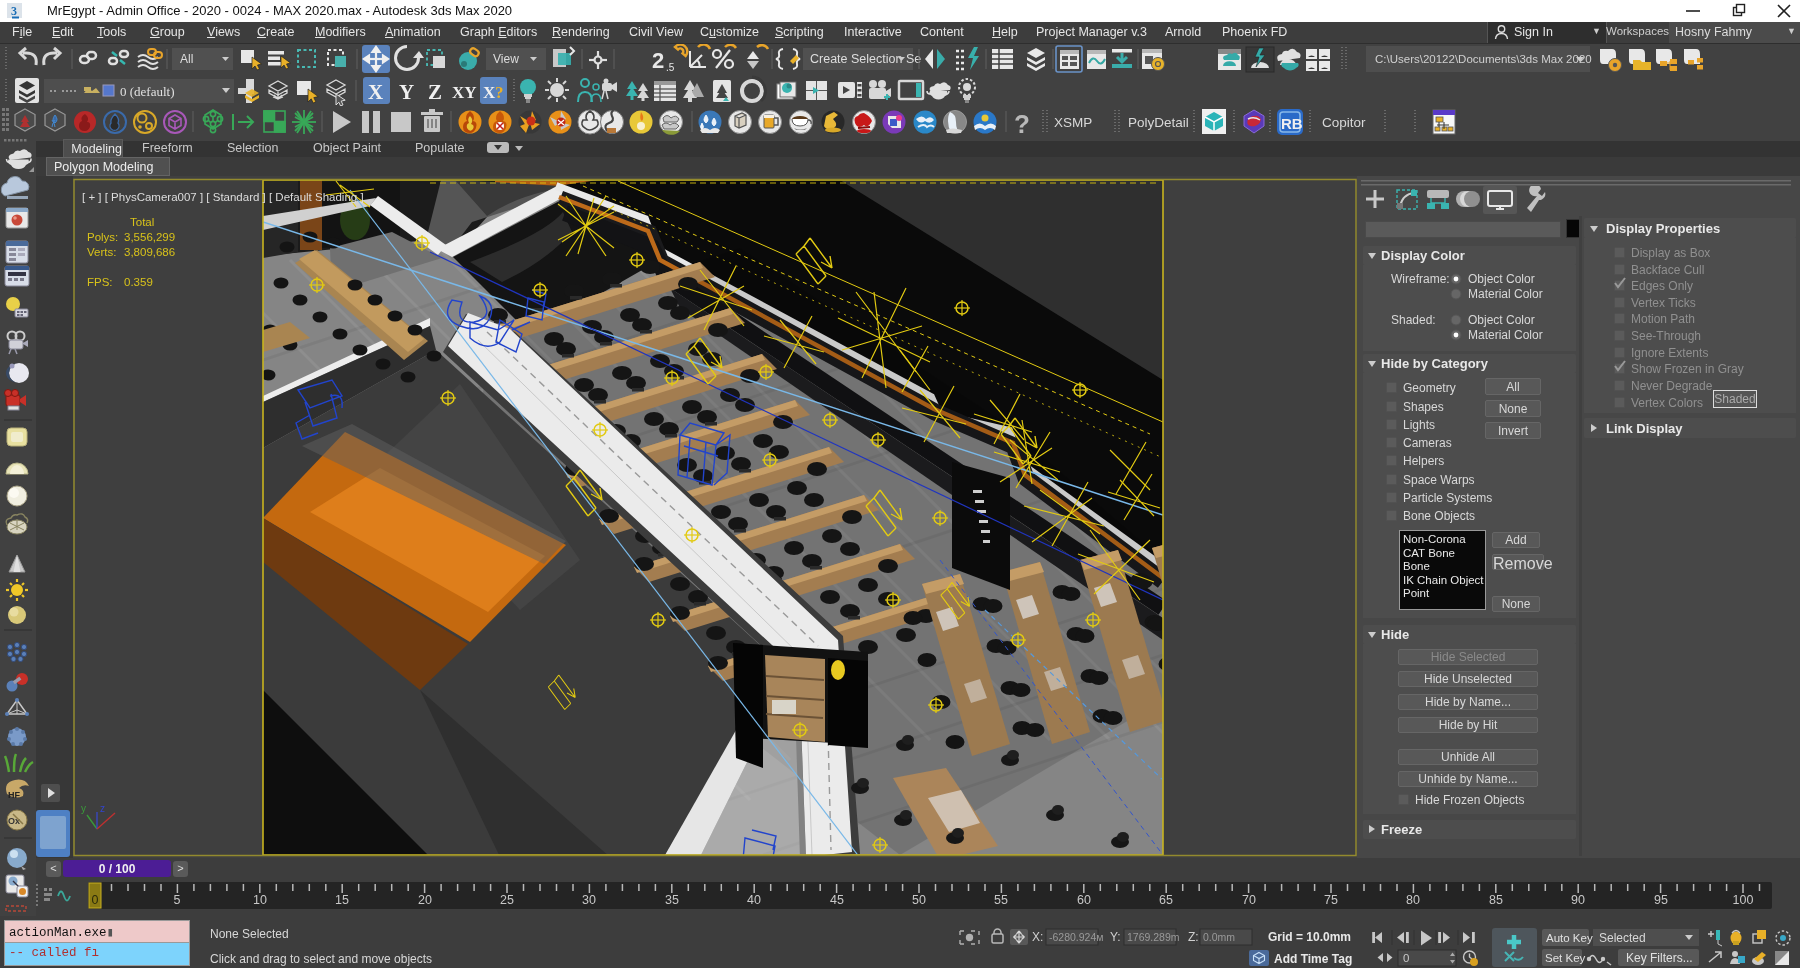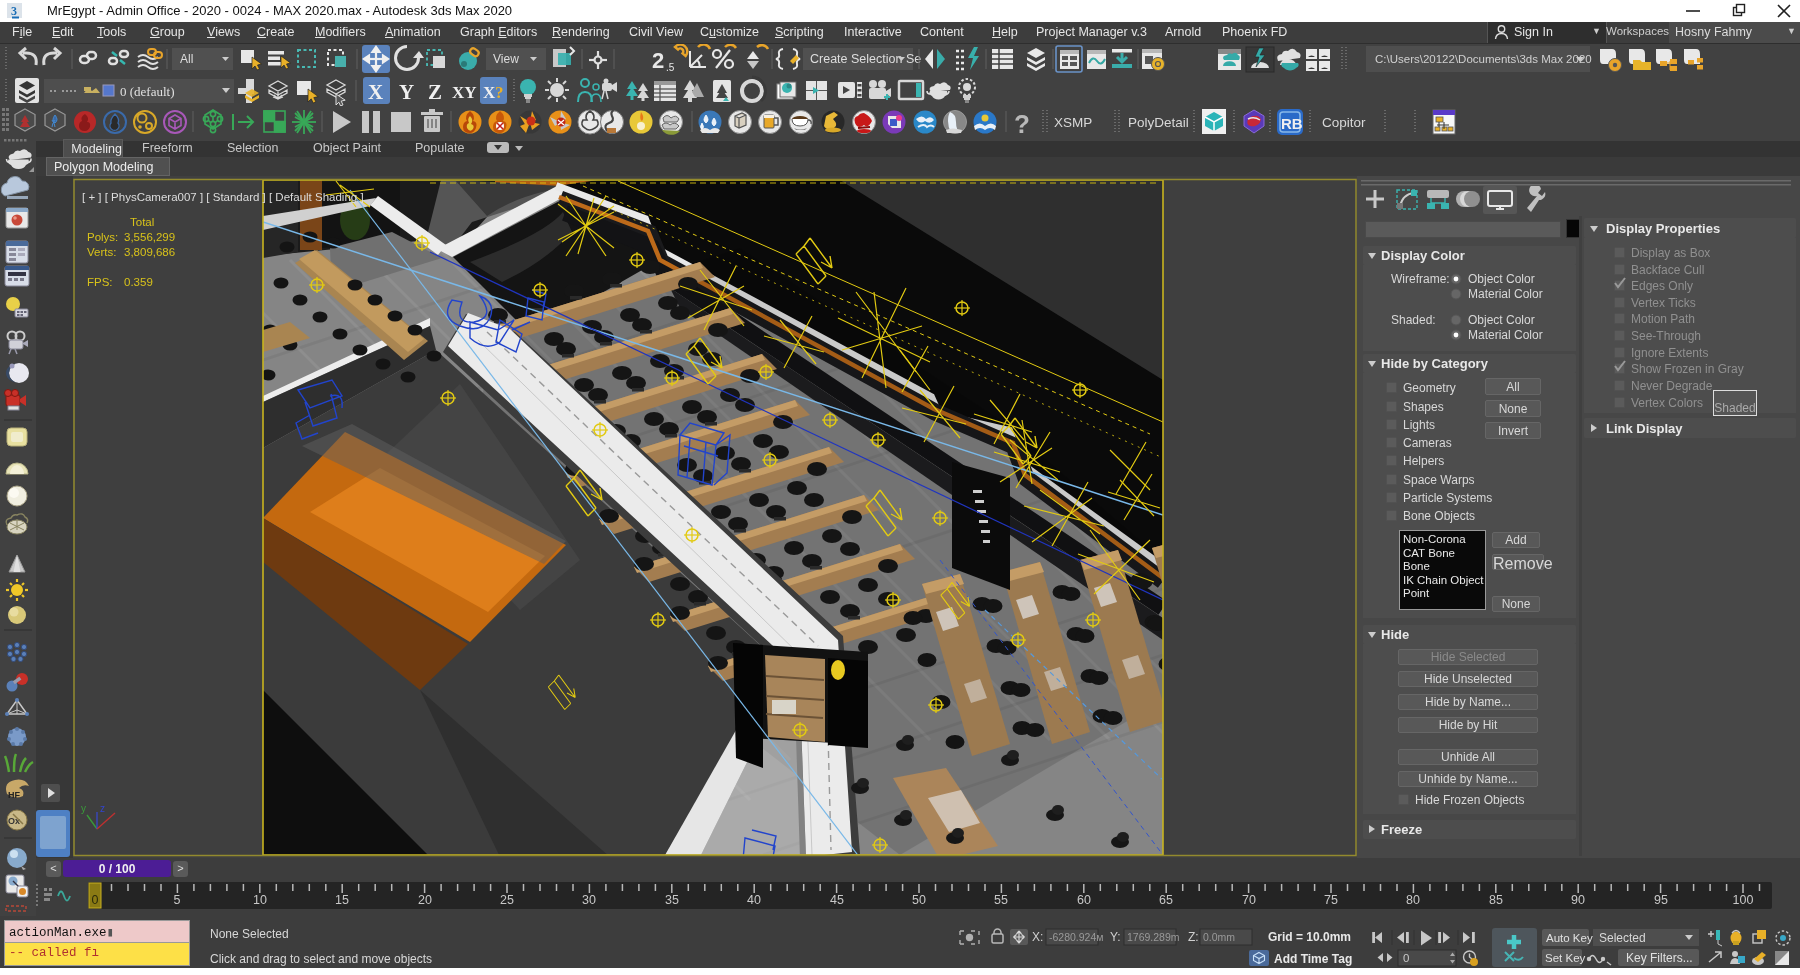--- a/index.html
+++ b/index.html
@@ -1363,21 +1363,21 @@
     <div class="dlbl" style="left:274px;top:170px">Ignore Extents</div>
   <div class="chk" style="left:257px;top:187px"></div>
     <div class="dlbl" style="left:274px;top:186px">Show Frozen in Gray</div>
   <svg class="abs" style="left:256px;top:183px" width="14" height="14">
       <path d="M2 7 l3 4 l7 -9" stroke="#999" stroke-width="2" fill="none"></path>
     </svg>
   <div class="chk" style="left:257px;top:204px"></div>
     <div class="dlbl" style="left:274px;top:203px">Never Degrade</div>
   <div class="chk" style="left:257px;top:221px"></div>
     <div class="dlbl" style="left:274px;top:220px">Vertex Colors</div>
-  <div class="abs" style="left:356px;top:214px;width:44px;height:26px;background:#555;border:1px solid #ddd;color:#aaa;font-size:12px;text-align:center;padding-top:10px">Shaded</div>
+  <div class="abs" style="left:356px;top:214px;width:44px;height:18px;background:#555;border:1px solid #ddd;color:#aaa;font-size:12px;text-align:center;padding-top:1px">Shaded</div>
   <div class="rollhead" style="left:227px;top:242px;width:212px;height:20px;padding:3px 0 0 22px">Link Display</div>
   <svg class="abs" style="left:232px;top:247px" width="10" height="10">
       <path d="M2 1 l6 4 l-6 4 z" fill="#ccc"></path>
     </svg>
 </div>
 <div class="abs" id="timerow">
   <div class="abs" style="left:46px;top:3px;width:15px;height:16px;background:#5a5a5a;border-radius:3px;color:#ddd;font-size:11px;text-align:center;padding-top:1px">&lt;</div>
   <div class="abs" style="left:63px;top:2px;width:108px;height:17px;background:#4c1d95;border-radius:3px;color:#f0f0f0;font-size:12px;font-weight:bold;text-align:center;padding-top:2px">0 / 100</div>
   <div class="abs" style="left:173px;top:3px;width:15px;height:16px;background:#5a5a5a;border-radius:3px;color:#ddd;font-size:11px;text-align:center;padding-top:1px">&gt;</div>
 </div>
@@ -1526,21 +1526,21 @@
         <text x="1578" y="24">90</text>
         <text x="1661" y="24">95</text>
         <text x="1743" y="24">100</text>
 </g>
 <rect x="89" y="3" width="12" height="25" fill="#8a7a14" stroke="#c8b020"></rect>
       <text x="95" y="24" fill="#2a2a0a" font-size="12.5" text-anchor="middle" font-family="Liberation Sans">0</text>
 </svg></div>
 <div class="abs" id="gap1"></div>
 <div class="abs" id="statusbar">
   <div class="abs" style="left:4px;top:1px;width:186px;height:23px;background:#eec9c9;border:1px solid #999;font-family:'Liberation Mono',monospace;font-size:12.5px;color:#111;padding:3px 0 16px 4px">actionMan.exe<span style="color:#555">▮</span></div>
-  <div class="abs" style="left:4px;top:24px;width:186px;height:23px;background:#fde047;border:1px solid #999;border-top:none;font-family:'Liberation Mono',monospace;font-size:12.5px;color:#b03030;padding:3px 0 0 4px">--  called fı</div>
+  <div class="abs" style="left:4px;top:24px;width:186px;height:23px;background:#7dd3fc;border:1px solid #999;border-top:none;font-family:'Liberation Mono',monospace;font-size:12.5px;color:#b03030;padding:3px 0 0 4px">--  called fı</div>
   <div class="lbl" style="left:210px;top:8px;font-size:12px">None Selected</div>
   <div class="lbl" style="left:210px;top:33px;font-size:12px">Click and drag to select and move objects</div>
   <svg class="abs" style="left:955px;top:9px" width="845" height="40" viewBox="0 0 845 40">
     <g stroke="#b0b0b0" stroke-width="1.4" fill="none">
         <path d="M5 3 h4 m7 0 h4 M5 16 h4 m7 0 h4 M5 3 v4 m0 5 v4 M24 3 v4 m0 5 v4"></path>
         <circle cx="14.5" cy="9.5" r="3" fill="#b0b0b0"></circle>
       </g>
     <g>
         <rect x="37" y="6" width="11" height="9" rx="1.5" fill="none" stroke="#b8b8b8" stroke-width="1.5"></rect>
         <path d="M39 6 v-1.5 a3.5 3.5 0 0 1 7 0 v1.5" stroke="#b8b8b8" fill="none" stroke-width="1.5"></path>

